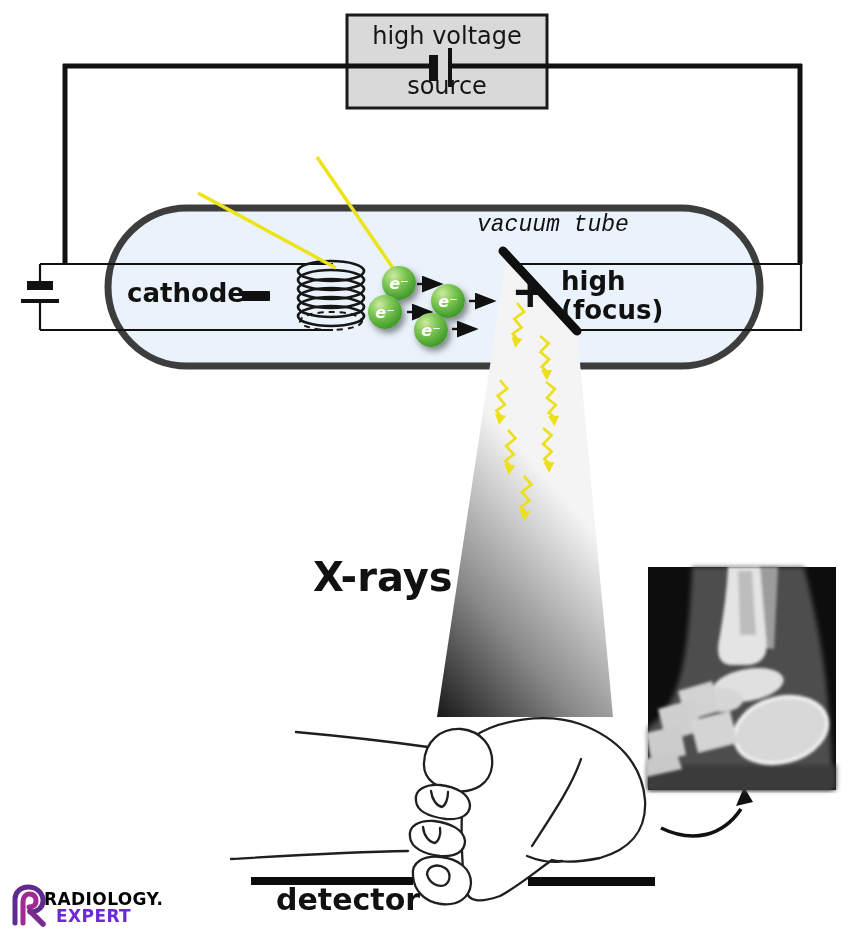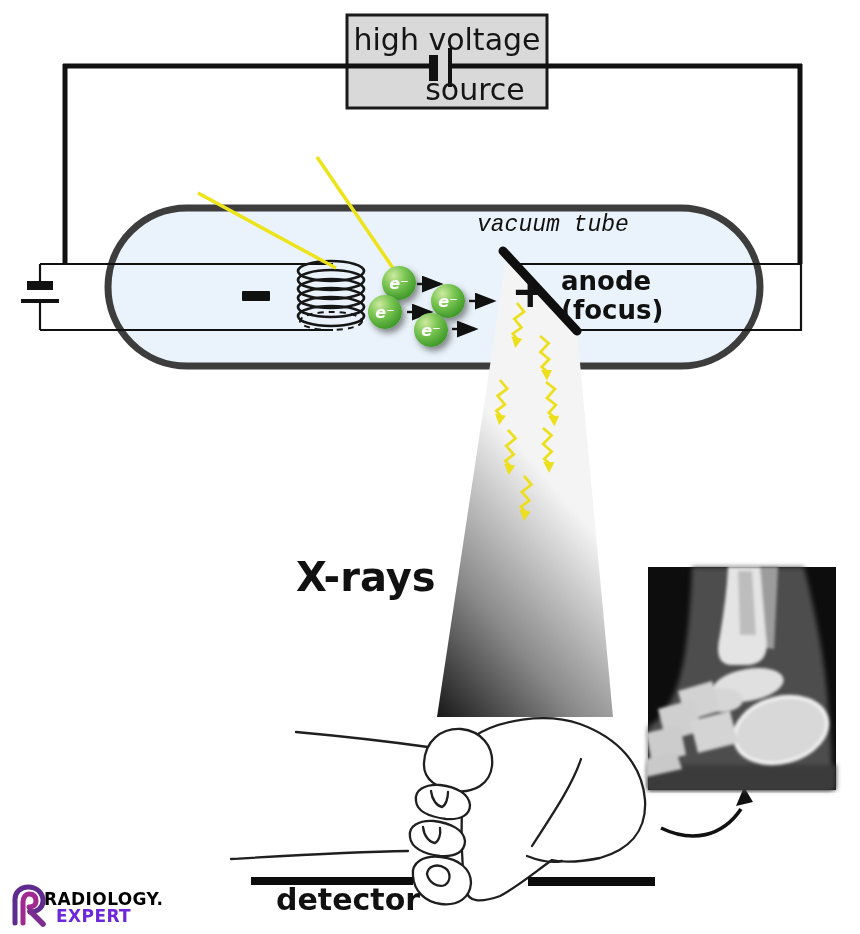--- a/index.html
+++ b/index.html
@@ -2,21 +2,21 @@
 <html><head>
 <meta charset="utf-8">
 <style>
   html,body{margin:0;padding:0;background:#fff;}
   .stage{position:relative;width:860px;height:934px;background:#ffffff;overflow:hidden;
          font-family:"DejaVu Sans","Liberation Sans",sans-serif;color:#111;}
   .stage svg.scene{position:absolute;left:0;top:0;z-index:1;}
   .lbl{position:absolute;z-index:3;white-space:nowrap;line-height:1.05;}
   .italic{font-style:italic;}
   .bold{font-weight:bold;}
-  .hv-text{width:200px;text-align:center;font-size:30px;color:#151515;}
+  .hv-text{width:200px;text-align:center;font-size:24px;color:#151515;}
   .electron{position:absolute;z-index:4;width:34px;height:34px;border-radius:50%;
      background:radial-gradient(circle at 34% 28%, #cdeaa0 0%, #7cc653 35%, #46a02f 70%, #2e7d20 100%);
      box-shadow:3px 4px 6px rgba(45,45,45,.55);
      display:flex;align-items:center;justify-content:center;
      color:#fff;font-style:italic;font-weight:bold;font-size:16px;}
   .logo-line{position:absolute;z-index:3;font-weight:bold;letter-spacing:.4px;font-size:17px;}
 </style>
 </head>
 <body>
 
@@ -167,42 +167,43 @@
     </g>
 
     <g transform="translate(12,884)" fill="none" stroke-linecap="round">
       <path d="M3,39 L3,15 C3,8 9,3 16,3 C25,3 31,9 31,17 C31,24 25,28 18,28" stroke="#5f2b8f" stroke-width="5"></path>
       <path d="M11,39 L11,18 C11,13 14,10 17,10 C22,10 24,13 24,17 C24,21 21,23 17,23" stroke="#a02a90" stroke-width="5"></path>
       <path d="M18,27 L31,40" stroke="#7c2b90" stroke-width="5.5"></path>
     </g>
   </svg>
 
   <div class="lbl hv-text" style="left:347px;top:24px;">high voltage</div>
-  <div class="lbl hv-text" style="left:347px;top:74px;margin-left:28px;">source</div>
+  <div class="lbl hv-text" style="left:347px;top:74px;">source</div>
 
   <div class="lbl italic" style="left:477px;top:213px;font-size:23px;font-family:Liberation Mono, monospace;">vacuum tube</div>
 
+  <div class="lbl bold" style="left:127px;top:280px;font-size:26px;">cathode</div>
 
   <div class="lbl bold" style="left:511px;top:267px;font-size:46px;">+</div>
-  <div class="lbl bold" style="left:561px;top:268px;font-size:26px;">anode</div>
+  <div class="lbl bold" style="left:561px;top:268px;font-size:26px;">high</div>
   <div class="lbl bold" style="left:561px;top:297px;font-size:26px;">(focus)</div>
 
   <div class="electron" style="left:382px;top:266px;">
     <span>e⁻</span>
     </div>
   <div class="electron" style="left:431px;top:284px;">
     <span>e⁻</span>
     </div>
   <div class="electron" style="left:368px;top:295px;">
     <span>e⁻</span>
     </div>
   <div class="electron" style="left:414px;top:313px;">
     <span>e⁻</span>
     </div>
 
-  <div class="lbl bold" style="left:296px;top:556px;font-size:40px;">X-rays</div>
+  <div class="lbl bold" style="left:313px;top:556px;font-size:40px;">X-rays</div>
 
   <div class="lbl bold" style="left:276px;top:884px;font-size:30px;">detector</div>
 
   <div class="logo-line" style="left:44px;top:889px;color:#000000;">RADIOLOGY.</div>
   <div class="logo-line" style="left:56px;top:906px;color:#6d28d9;">EXPERT</div>
 
 </div>
 
 </body></html>

